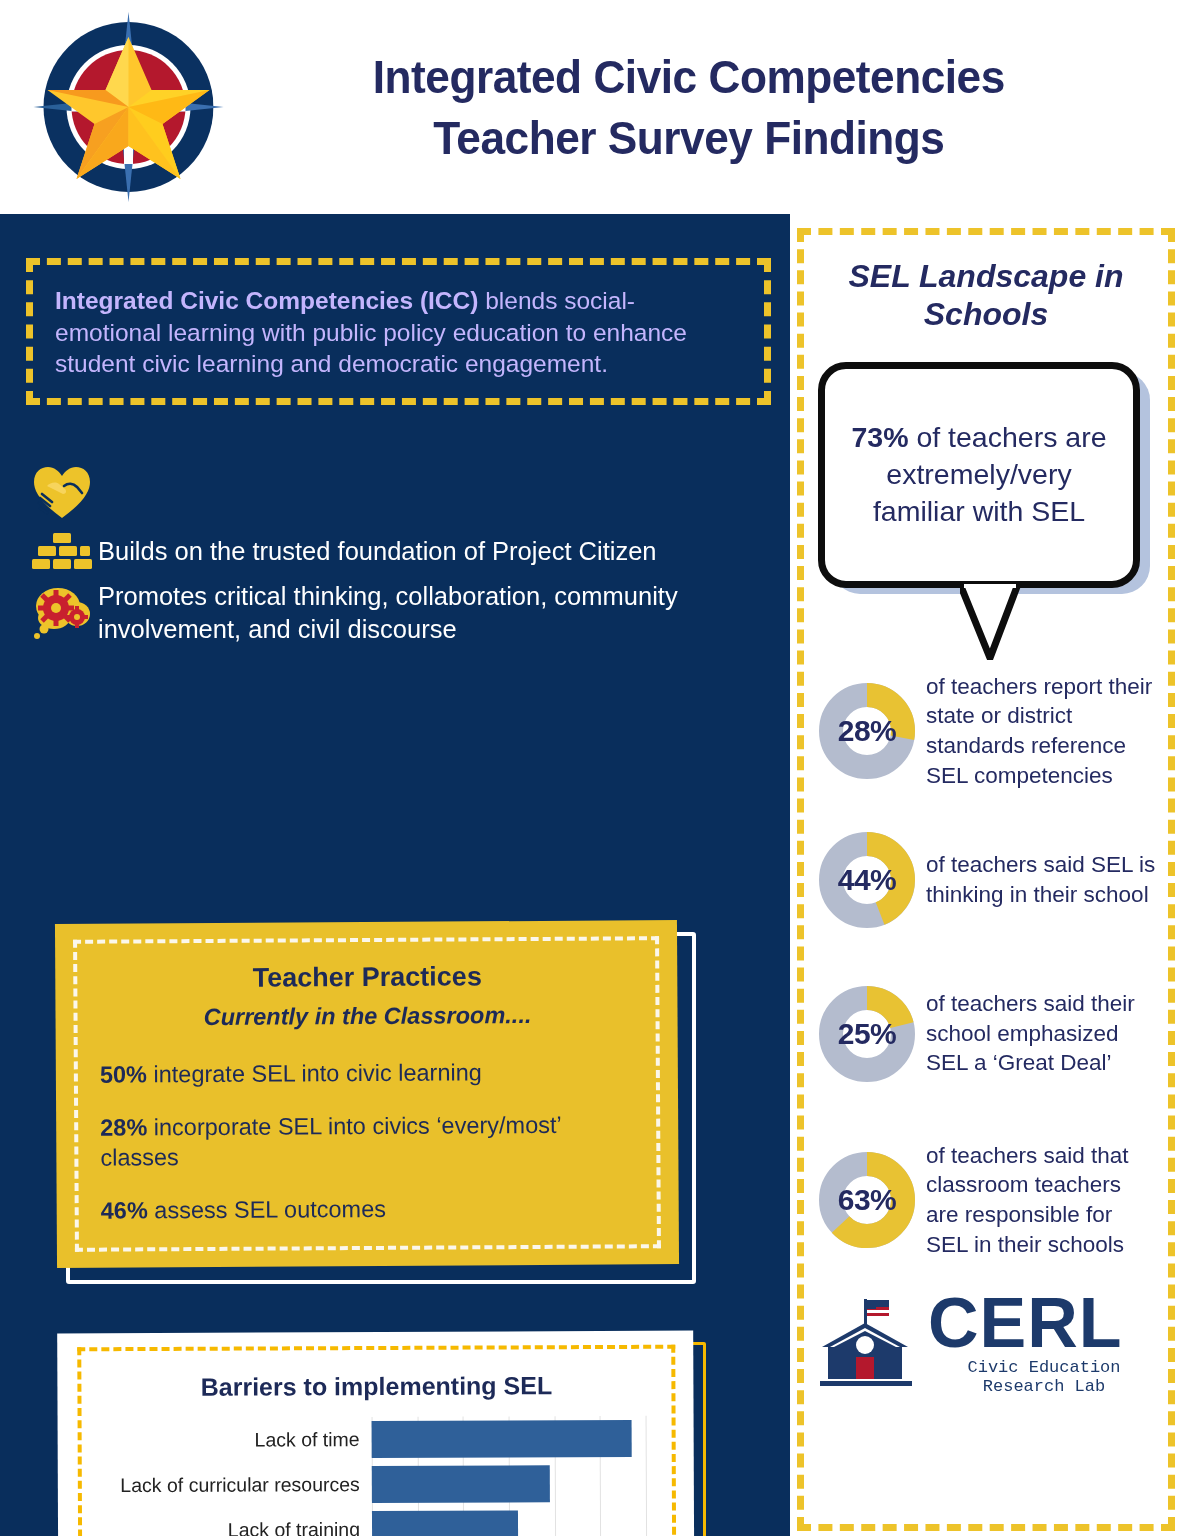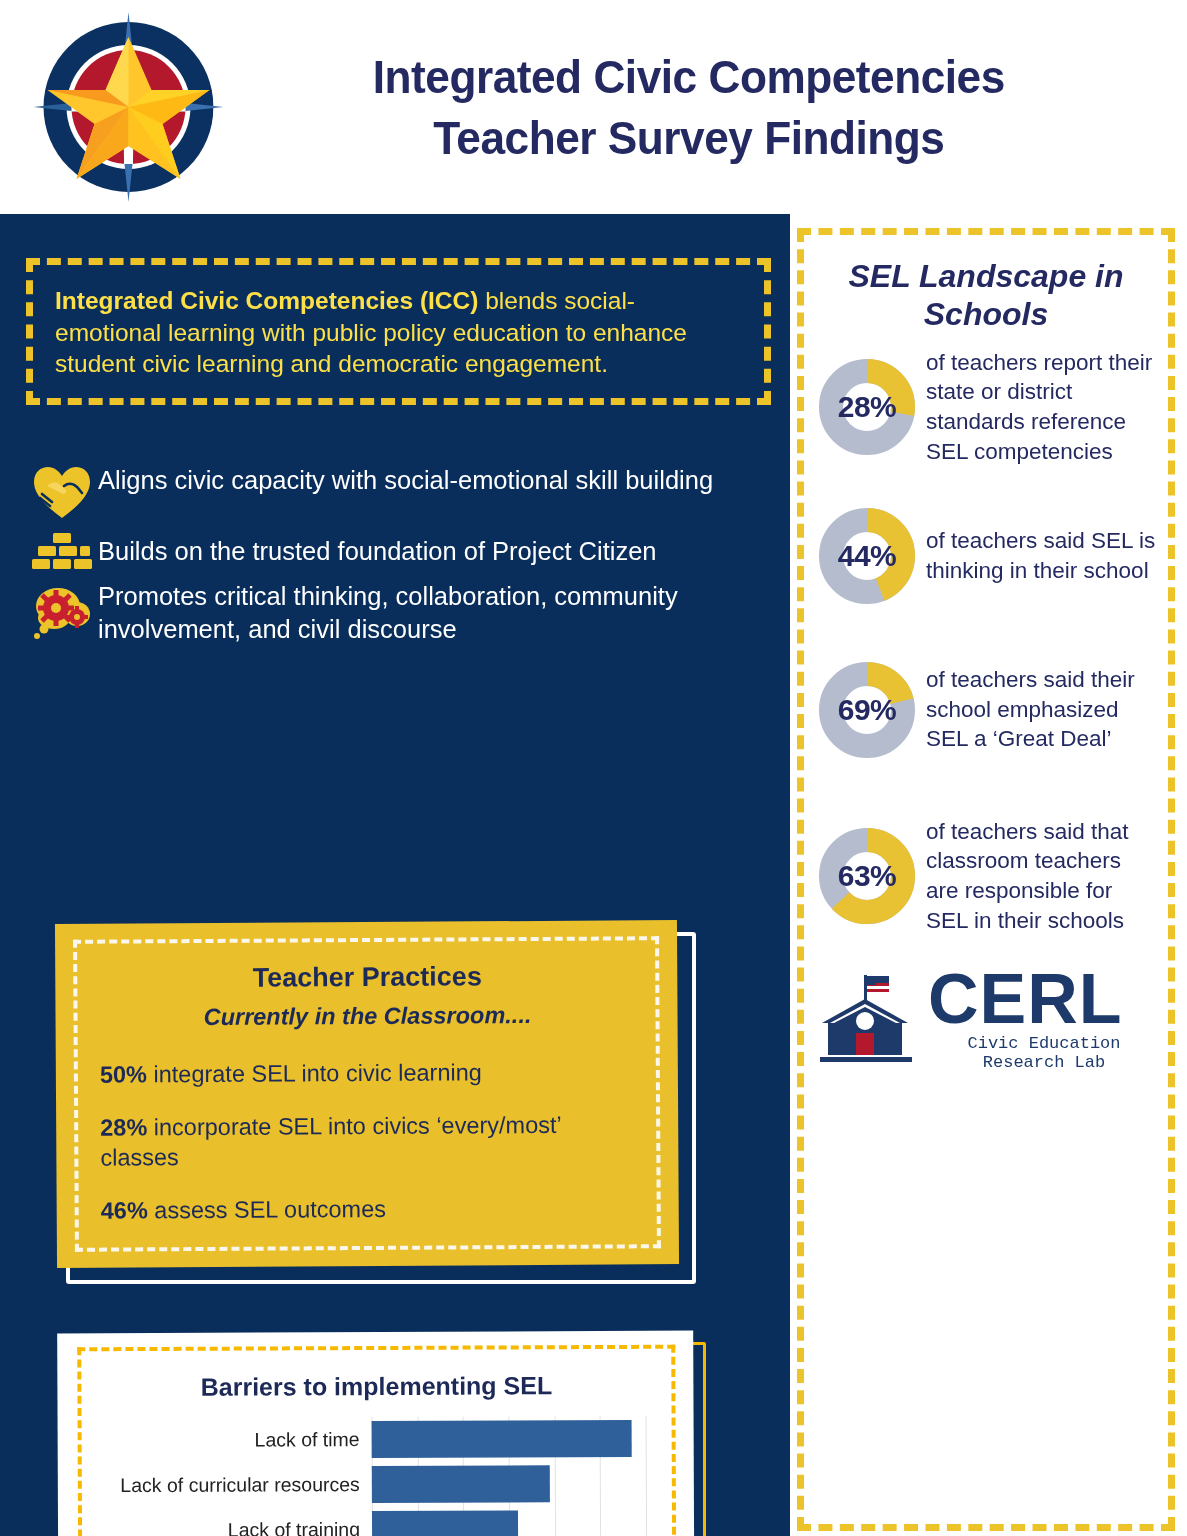--- a/index.html
+++ b/index.html
@@ -55,21 +55,21 @@
     background: #092e5c;
   }
 
   
   .def-box {
     position: absolute;
     left: 26px; top: 44px;
     width: 745px;
     padding: 20px 24px 18px 22px;
     border: 7px dashed #edc32a;
-    color: #fde047;
+    color: #c4b5fd;
     font-size: 24.5px;
     line-height: 1.29;
     font-family: "Liberation Sans Narrow", "Liberation Sans", sans-serif;
   }
   .def-box b { font-weight: bold; }
 
   
   .bullets {
     position: absolute;
     left: 26px; top: 248px;
@@ -419,21 +419,20 @@
             <path d="M30 54 C8 38 2 27 2 18 C2 8 9 3 16 3 C22 3 27 7 30 12 C33 7 38 3 44 3 C51 3 58 8 58 18 C58 27 52 38 30 54 Z" fill="#edc32a"></path>
             <path d="M12 24 L22 16 L30 21 L38 16 L48 24" stroke="#092e5c" stroke-width="3" fill="none" opacity="0.0"></path>
             <g fill="#092e5c" opacity="0.0">
                 <rect x="0" y="0" width="1" height="1"></rect>
               </g>
             <path d="M15 22 C18 19 23 17 27 20 L33 25 C35 27 34 30 31 30 L25 27" fill="#f7d45c"></path>
             <path d="M10 30 L20 38 M8 34 L18 42 M7 39 L16 46 M8 44 L15 49" stroke="#092e5c" stroke-width="2.6" stroke-linecap="round"></path>
             <path d="M32 22 C36 19 41 19 45 23 L50 29" stroke="#092e5c" stroke-width="2.6" fill="none" stroke-linecap="round"></path>
           </svg>
         </div>
-        <div class="bullet-text">Aligns civic capacity with social-emotional skill building</div>
       </div>
 
       <div class="bullet-row r3">
         <div class="bullet-icon">
           <svg width="60" height="42" viewBox="0 0 60 42" aria-hidden="true">
             <g fill="#edc32a">
               <rect x="21" y="2" width="18" height="10" rx="1.5"></rect>
               <rect x="6" y="15" width="18" height="10" rx="1.5"></rect>
               <rect x="27" y="15" width="18" height="10" rx="1.5"></rect>
               <rect x="0" y="28" width="18" height="10" rx="1.5"></rect>
@@ -546,20 +545,33 @@
         </div>
       </div>
     </div>
 
   </div>
 
   <div class="right-panel">
 
     <div class="rp-title">SEL Landscape in Schools</div>
 
+    <div class="bubble-wrap">
+      <div class="bubble-shadow"></div>
+      <div class="bubble-shadow-tail"></div>
+      <div class="bubble">
+        <div class="bubble-text">
+          <b>73%</b><span> of teachers are extremely/very familiar with SEL</span>
+        </div>
+      </div>
+      <svg class="bubble-tail" viewBox="0 0 70 76" aria-hidden="true">
+        <polygon points="0,0 58,0 30,74" fill="#ffffff" stroke="#0d0d0d" stroke-width="7" stroke-linejoin="round"></polygon>
+        <rect x="4" y="-8" width="52" height="12" fill="#ffffff"></rect>
+      </svg>
+    </div>
 
     <div class="donuts" id="donuts">
         <div class="donut-row d1">
           <div class="donut-fig">
             <svg width="98" height="98" viewBox="0 0 98 98" aria-hidden="true">
               <circle cx="49" cy="49" r="36" fill="none" stroke="#b4bcce" stroke-width="24"></circle>
               <circle cx="49" cy="49" r="36" fill="none" stroke="#e8c233" stroke-width="24" stroke-dasharray="63.33450789637023 162.86016316209486" transform="rotate(-90 49 49)"></circle>
               <circle cx="49" cy="49" r="16" fill="#ffffff"></circle>
             </svg>
             <div class="donut-value">28%</div>
@@ -577,21 +589,21 @@
           </div>
           <div class="donut-text">of teachers said SEL is thinking in their school</div>
         </div>
         <div class="donut-row d3">
           <div class="donut-fig">
             <svg width="98" height="98" viewBox="0 0 98 98" aria-hidden="true">
               <circle cx="49" cy="49" r="36" fill="none" stroke="#b4bcce" stroke-width="24"></circle>
               <circle cx="49" cy="49" r="36" fill="none" stroke="#e8c233" stroke-width="24" stroke-dasharray="47.50088092227767 178.69379013618743" transform="rotate(-90 49 49)"></circle>
               <circle cx="49" cy="49" r="16" fill="#ffffff"></circle>
             </svg>
-            <div class="donut-value">69%</div>
+            <div class="donut-value">25%</div>
           </div>
           <div class="donut-text">of teachers said their school emphasized SEL a ‘Great Deal’</div>
         </div>
         <div class="donut-row d4">
           <div class="donut-fig">
             <svg width="98" height="98" viewBox="0 0 98 98" aria-hidden="true">
               <circle cx="49" cy="49" r="36" fill="none" stroke="#b4bcce" stroke-width="24"></circle>
               <circle cx="49" cy="49" r="36" fill="none" stroke="#e8c233" stroke-width="24" stroke-dasharray="142.50264276683302 83.69202829163208" transform="rotate(-90 49 49)"></circle>
               <circle cx="49" cy="49" r="16" fill="#ffffff"></circle>
             </svg>

